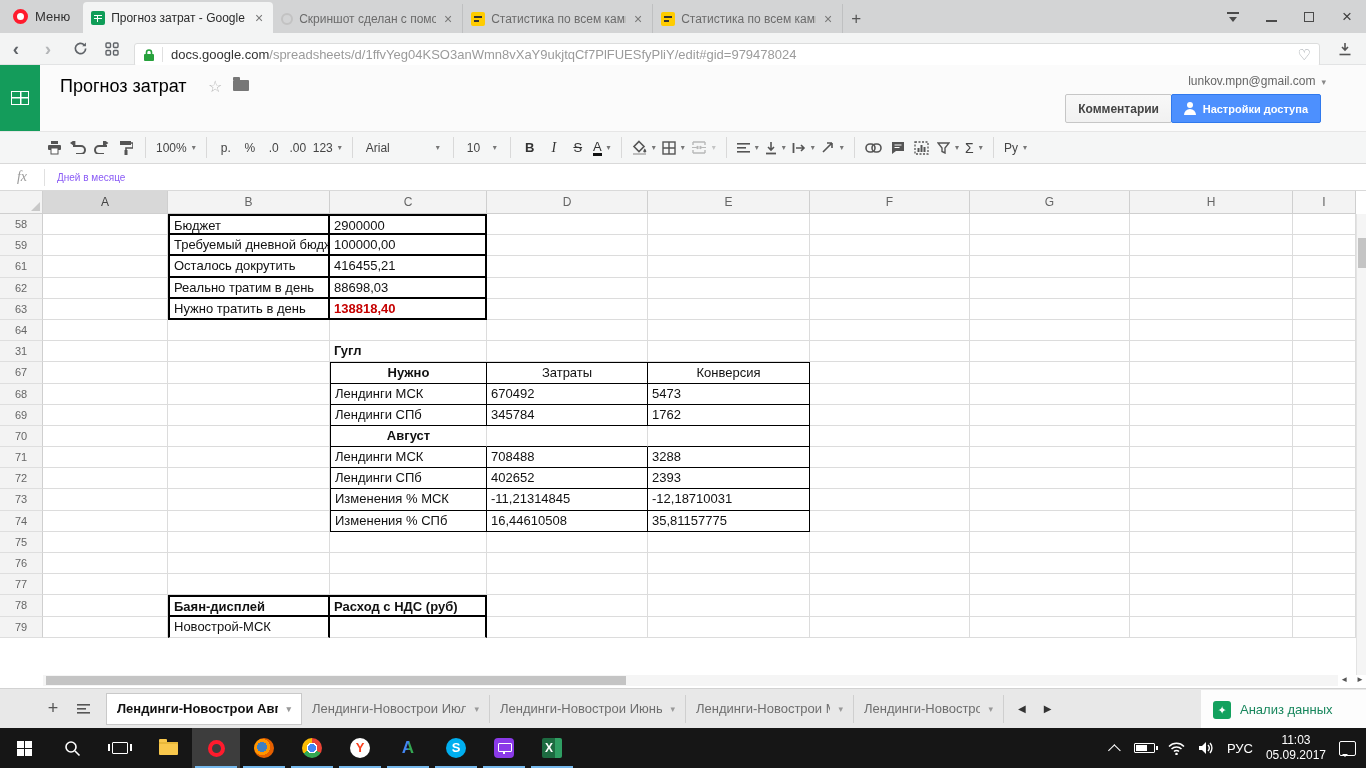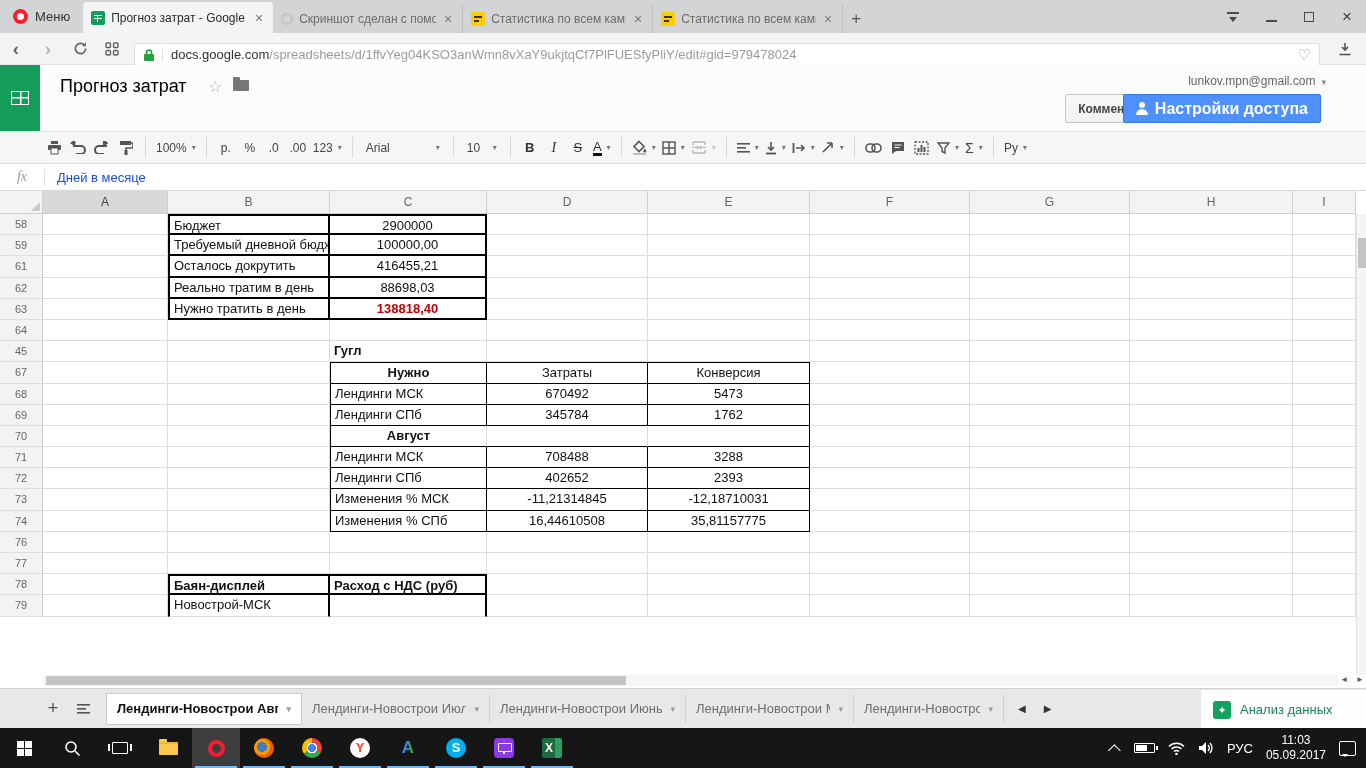--- a/index.html
+++ b/index.html
@@ -49,21 +49,21 @@
 #gstitle{position:absolute;left:60px;top:11px;font-size:18px;color:#000}
 #star{position:absolute;left:208px;top:12px;color:#b5b5b5;font-size:16px}
 #folder{position:absolute;left:233px;top:15px;width:16px;height:11px;background:#777;border-radius:1px}
 #folder:before{content:"";position:absolute;left:0;top:-3px;width:7px;height:3px;background:#777;border-radius:1px 1px 0 0}
 #menus{position:absolute;left:58px;top:102px;display:flex;gap:19px;font-size:13px;color:#1a1a1a}
 #menus .mitem{cursor:pointer}
 #lastedit{position:absolute;left:655px;top:103px;font-size:13px;color:#9e9e9e}
 #account{position:absolute;right:40px;top:9px;font-size:12px;color:#666}
 #account:after{content:"▾";margin-left:6px;color:#888;font-size:9px}
 #btn-comments{position:absolute;right:194px;top:29px;height:29px;padding:0 12px;background:linear-gradient(#f8f8f8,#f1f1f1);border:1px solid #c6c6c6;border-radius:2px;font-size:12px;font-weight:bold;color:#444;display:flex;align-items:center}
-#btn-share{position:absolute;right:45px;top:29px;height:29px;padding:0 12px;background:#4d90fe;border:1px solid #3079ed;border-radius:2px;font-size:16px;font-weight:bold;color:#fff;display:flex;align-items:center;gap:6px}
+#btn-share{position:absolute;right:45px;top:29px;height:29px;padding:0 12px;background:#4d90fe;border:1px solid #3079ed;border-radius:2px;font-size:11px;font-weight:bold;color:#fff;display:flex;align-items:center;gap:6px}
 .person-ic{width:13px;height:13px;position:relative}
 .person-ic:before{content:"";position:absolute;left:3px;top:0;width:6px;height:6px;border-radius:50%;background:#fff}
 .person-ic:after{content:"";position:absolute;left:0;top:7px;width:12px;height:6px;border-radius:6px 6px 0 0;background:#fff}
 
 
 #gstoolbar{position:absolute;left:0;top:131px;width:1366px;height:33px;background:#f5f6f6;border-top:1px solid #e6e6e6;border-bottom:1px solid #d9d9d9;display:flex;align-items:center;padding-left:42px;font-size:12px;color:#444}
 .tsep{width:1px;height:21px;background:#d9d9d9;margin:0 7px;flex:none}
 .tbtn{display:flex;align-items:center;justify-content:center;min-width:24px;height:24px;padding:0 3px;border-radius:2px;flex:none;gap:2px}
 .dd:after{content:"▾";font-size:8px;color:#777;margin-left:3px}
 .tsvg{display:block}
@@ -72,33 +72,33 @@
 .tb-s{text-decoration:line-through;font-size:13px;color:#333}
 .tb-a{font-size:13px;color:#333;border-bottom:3px solid #111;line-height:13px}
 .gray-ic{opacity:.38}
 .ico-bars{width:13px;height:11px;background-image:linear-gradient(#555,#555),linear-gradient(#555,#555),linear-gradient(#555,#555);background-size:13px 1.6px,9px 1.6px,13px 1.6px;background-position:0 1px,0 5px,0 9px;background-repeat:no-repeat}
 #collapse{position:absolute;right:48px;top:138px;color:#777;font-size:11px;letter-spacing:-2px}
 
 
 #fbar{position:absolute;left:0;top:164px;width:1366px;height:27px;background:#fff;border-bottom:1px solid #d9d9d9;display:flex;align-items:center}
 #fx{width:44px;text-align:center;font-family:"Liberation Serif",serif;font-style:italic;color:#9a9a9a;font-size:14px}
 #fbar .vr{width:1px;height:17px;background:#e0e0e0}
-#fval{padding-left:12px;font-size:13px;color:#1d4ed8}
+#fval{padding-left:12px;font-size:10px;color:#8b5cf6}
 
 
 #grid{position:absolute;left:0;top:191px;width:1366px;height:497px;background:#fff;overflow:hidden}
 #ghead{display:flex;height:23px}
 .hcell{background:#f3f3f3;border-right:1px solid #cfcfcf;border-bottom:1px solid #cfcfcf;font-size:12px;color:#666;text-align:center;line-height:22px;flex:none}
 .hcell.sel{background:#d8d8d8;color:#444}
 #corner{width:43px;background:#f3f3f3;border-right:1px solid #cfcfcf;border-bottom:1px solid #cfcfcf;position:relative;flex:none}
 #corner:after{content:"";position:absolute;right:2px;bottom:2px;border-left:9px solid transparent;border-bottom:9px solid #c9c9c9}
 .grow{display:flex;height:21.2px}
 .rn{width:43px;flex:none;background:#f3f3f3;border-right:1px solid #cfcfcf;border-bottom:1px solid #dedede;font-size:11px;color:#666;text-align:center;line-height:21px}
 .cell{flex:none;border-right:1px solid #dcdcdc;border-bottom:1px solid #dcdcdc;font-size:13px;line-height:20px;padding:0 4px;white-space:nowrap;overflow:hidden;color:#111}
-.a-r{text-align:center}.a-c{text-align:center}
+.a-r{text-align:left}.a-c{text-align:center}
 .fw-b{font-weight:bold}
 .t-red{color:#c60000}
 .b-l{border-left:1px solid #000}.b-r{border-right:1px solid #000}.b-t{border-top:1px solid #000}.b-b{border-bottom:1px solid #000}
 .b-l2{border-left:2px solid #000}.b-r2{border-right:2px solid #000}.b-t2{border-top:2px solid #000}.b-b2{border-bottom:2px solid #000}
 #vscroll{position:absolute;right:0;top:23px;width:10px;height:461px;background:#f5f5f5;border-left:1px solid #e3e3e3}
 #vthumb{position:absolute;left:1px;top:24px;width:8px;height:30px;background:#c4c4c4}
 #hscroll{position:absolute;left:43px;top:484px;width:1295px;height:11px;background:#f5f5f5}
 #hthumb{position:absolute;left:3px;top:1px;width:580px;height:9px;background:#c4c4c4}
 #hsbtns{position:absolute;right:2px;top:484px;display:flex;gap:8px;font-size:8px;color:#555}
 
@@ -474,21 +474,21 @@
         <div class="cell" style="width: 162px;"></div>
         <div class="cell" style="width: 157px;"></div>
         <div class="cell" style="width: 161px;"></div>
         <div class="cell" style="width: 162px;"></div>
         <div class="cell" style="width: 160px;"></div>
         <div class="cell" style="width: 160px;"></div>
         <div class="cell" style="width: 163px;"></div>
         <div class="cell" style="width: 63px;"></div>
       </div>
       <div class="grow">
-        <div class="rn">45</div>
+        <div class="rn">31</div>
         <div class="cell" style="width: 125px;"></div>
         <div class="cell" style="width: 162px;"></div>
         <div class="cell fw-b" style="width: 157px;">Гугл</div>
         <div class="cell" style="width: 161px;"></div>
         <div class="cell" style="width: 162px;"></div>
         <div class="cell" style="width: 160px;"></div>
         <div class="cell" style="width: 160px;"></div>
         <div class="cell" style="width: 163px;"></div>
         <div class="cell" style="width: 63px;"></div>
       </div>
@@ -576,20 +576,32 @@
         <div class="cell" style="width: 163px;"></div>
         <div class="cell" style="width: 63px;"></div>
       </div>
       <div class="grow">
         <div class="rn">74</div>
         <div class="cell" style="width: 125px;"></div>
         <div class="cell" style="width: 162px;"></div>
         <div class="cell b-l b-r b-b" style="width: 157px;">Изменения % СПб</div>
         <div class="cell a-r b-r b-b" style="width: 161px;">16,44610508</div>
         <div class="cell a-r b-r b-b" style="width: 162px;">35,81157775</div>
+        <div class="cell" style="width: 160px;"></div>
+        <div class="cell" style="width: 160px;"></div>
+        <div class="cell" style="width: 163px;"></div>
+        <div class="cell" style="width: 63px;"></div>
+      </div>
+      <div class="grow">
+        <div class="rn">75</div>
+        <div class="cell" style="width: 125px;"></div>
+        <div class="cell" style="width: 162px;"></div>
+        <div class="cell" style="width: 157px;"></div>
+        <div class="cell" style="width: 161px;"></div>
+        <div class="cell" style="width: 162px;"></div>
         <div class="cell" style="width: 160px;"></div>
         <div class="cell" style="width: 160px;"></div>
         <div class="cell" style="width: 163px;"></div>
         <div class="cell" style="width: 63px;"></div>
       </div>
       <div class="grow">
         <div class="rn">76</div>
         <div class="cell" style="width: 125px;"></div>
         <div class="cell" style="width: 162px;"></div>
         <div class="cell" style="width: 157px;"></div>

